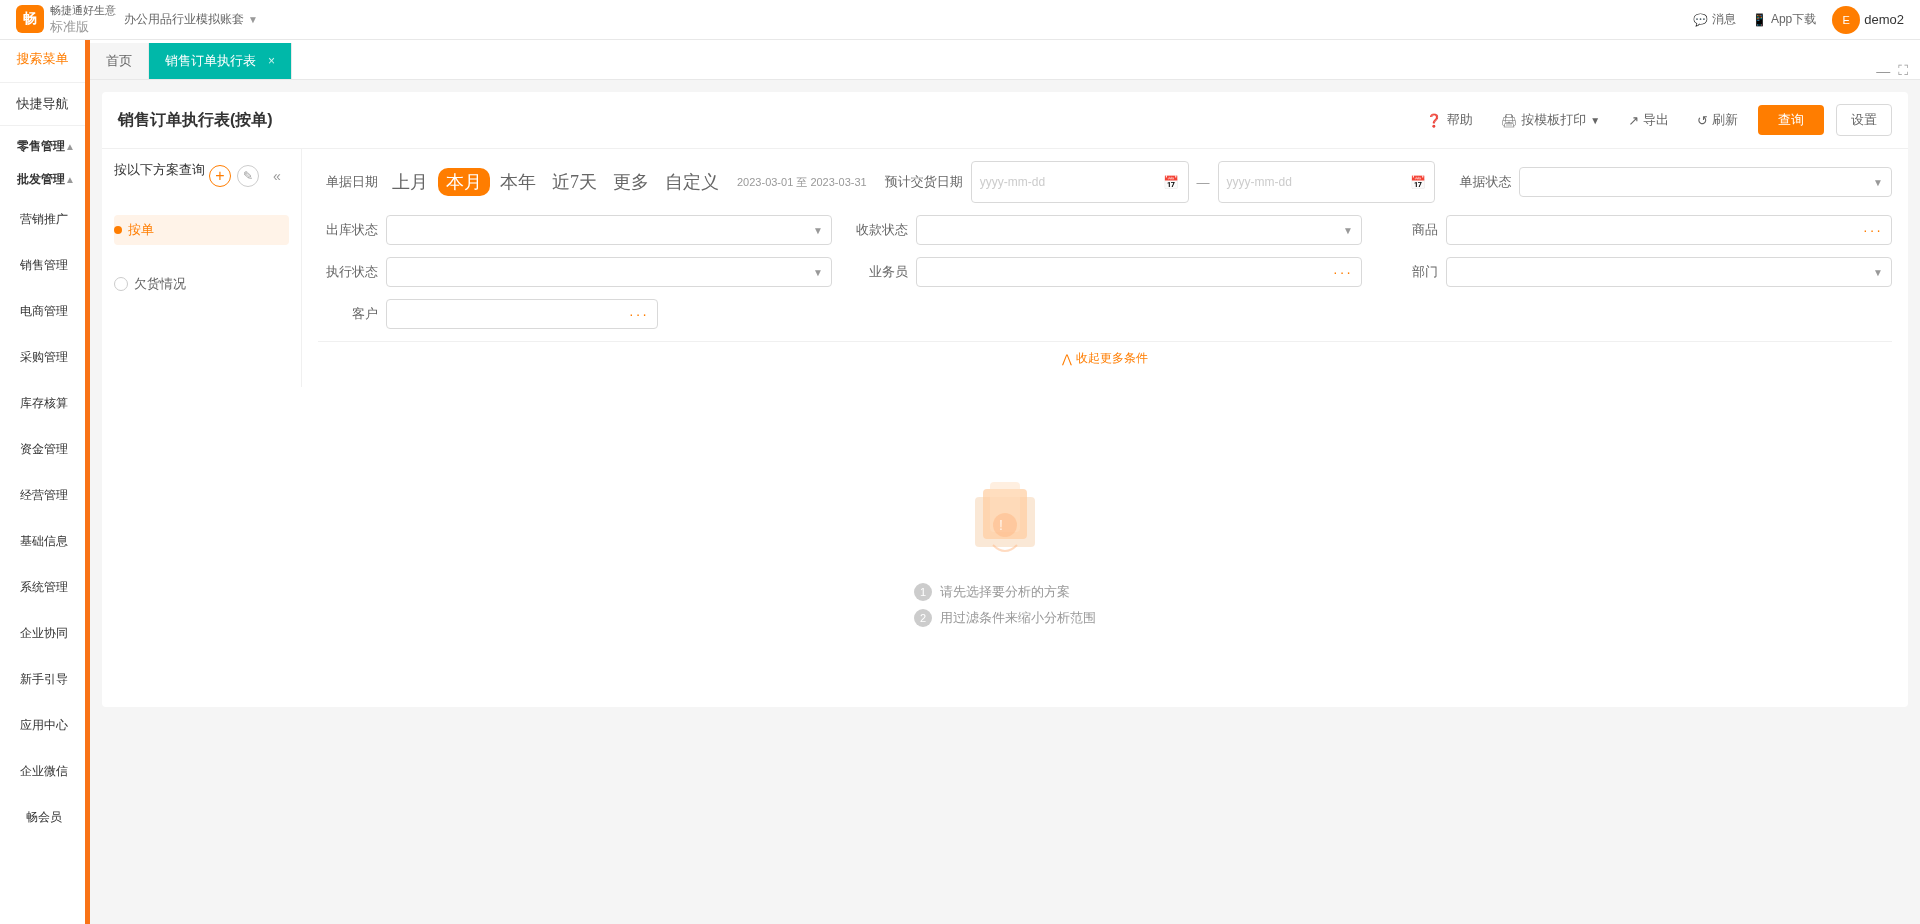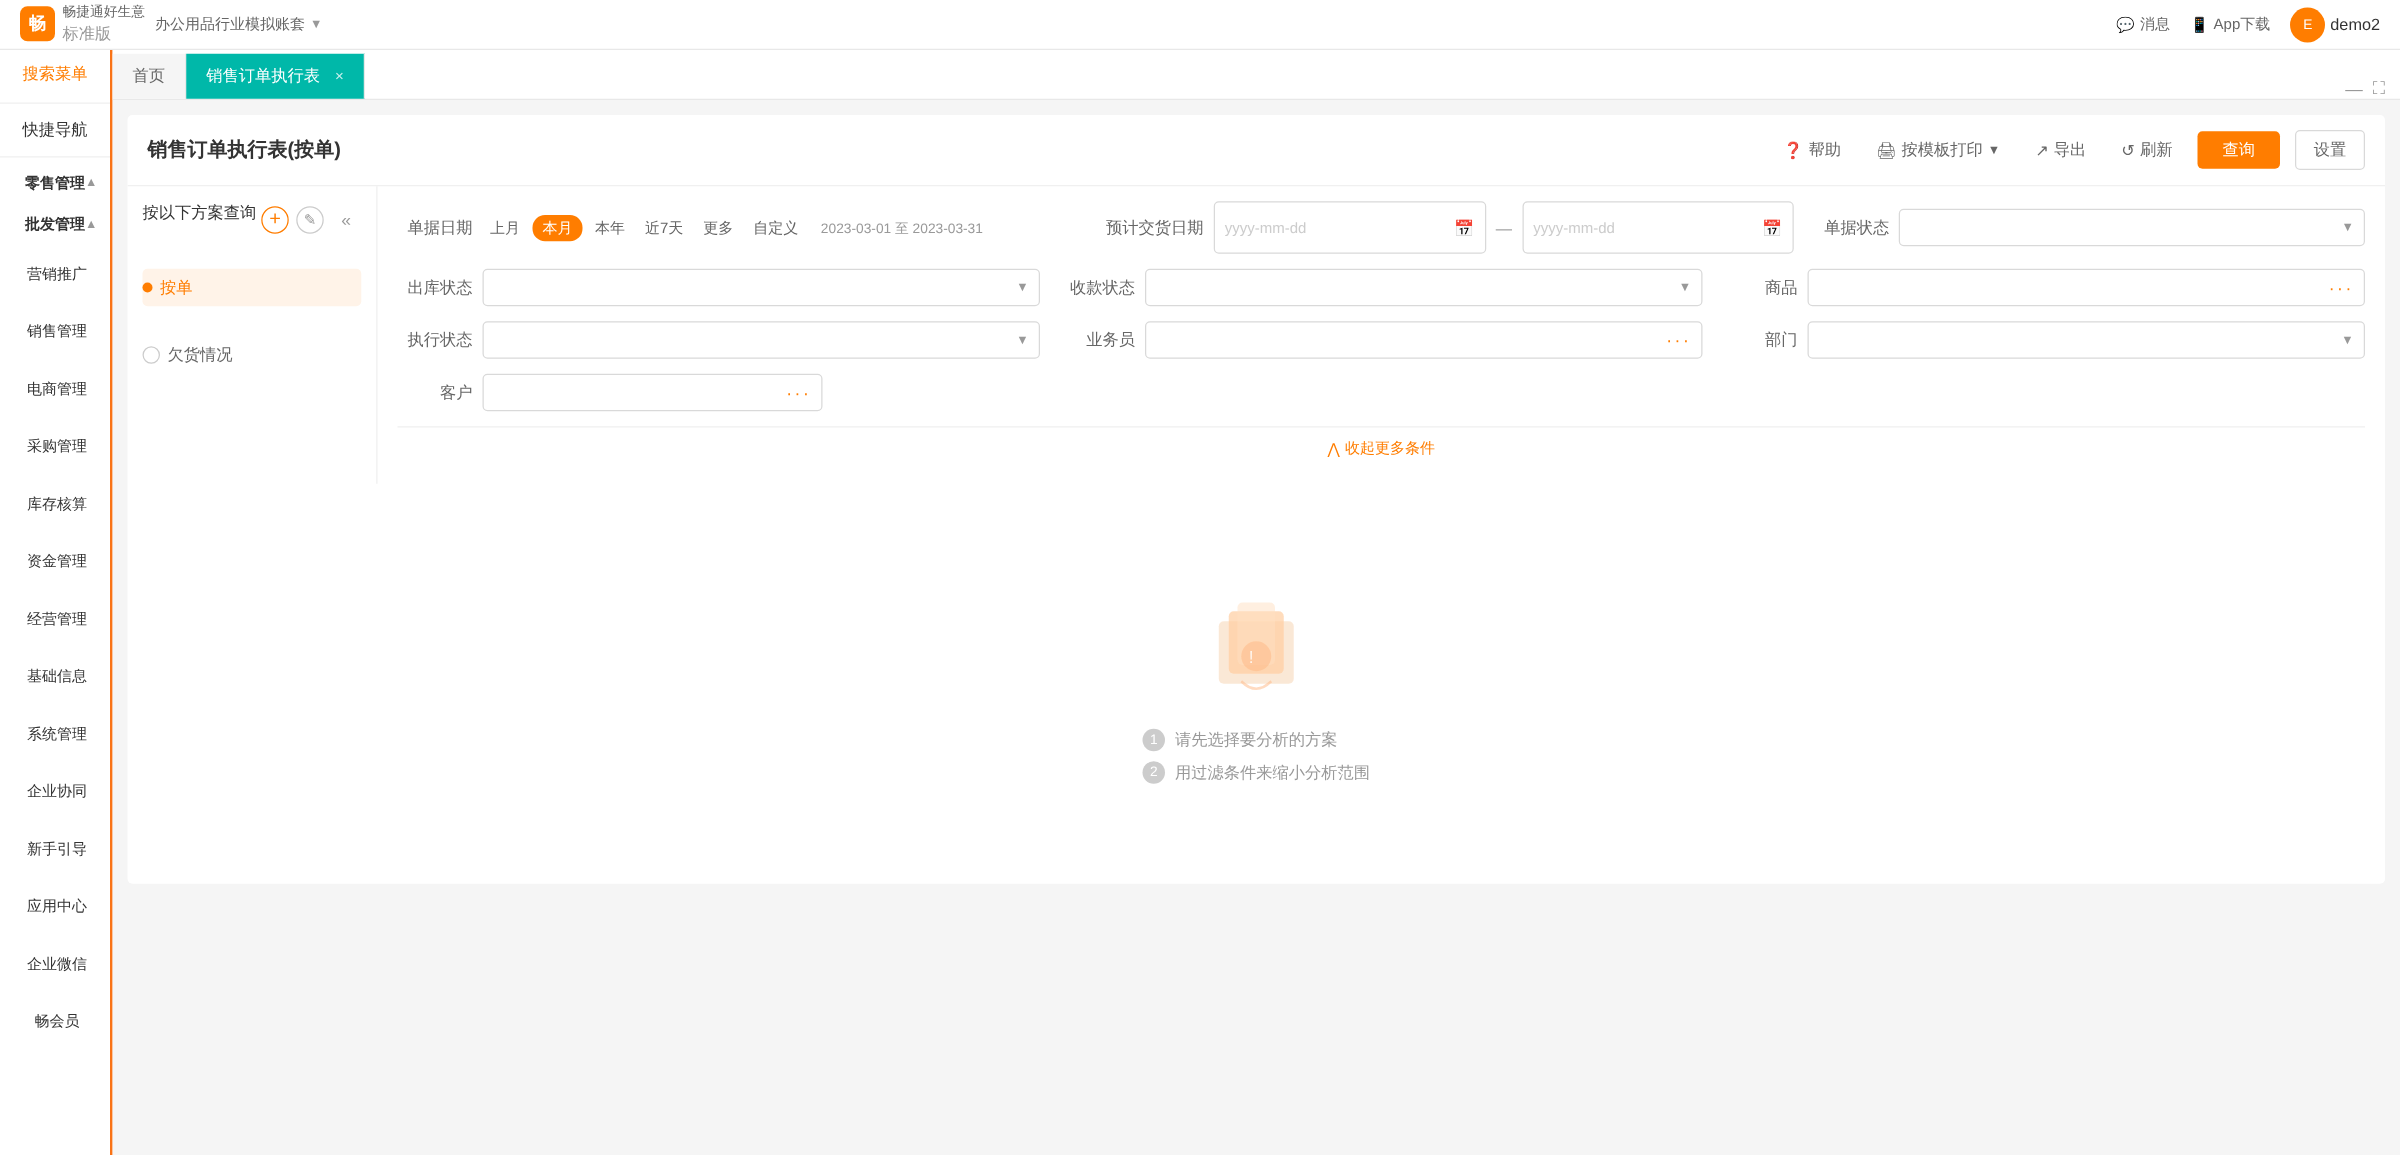--- a/index.html
+++ b/index.html
@@ -19,21 +19,21 @@
     .nav-path .dropdown-arrow { color: #999; font-size: 10px; }
     .top-bar-right { display: flex; align-items: center; gap: 16px; }
     .top-bar-btn { display: flex; align-items: center; gap: 4px; font-size: 12px; color: #666; cursor: pointer; }
     .avatar { width: 28px; height: 28px; border-radius: 50%; background: #ff7d00; display: flex; align-items: center; justify-content: center; color: #fff; font-size: 12px; overflow: hidden; }
     .username { font-size: 13px; color: #333; }
 
     
     .main-layout { display: flex; flex: 1; overflow: hidden; }
 
     
-    .sidebar { width: 90px; background: #fff; border-right: 2px solid #f97316; display: flex; flex-direction: column; overflow-y: auto; flex-shrink: 0; }
+    .sidebar { width: 90px; background: #fff; border-right: 5px solid #f97316; display: flex; flex-direction: column; overflow-y: auto; flex-shrink: 0; }
     .sidebar-item { display: flex; flex-direction: column; align-items: center; justify-content: center; padding: 10px 6px; cursor: pointer; border-left: 3px solid transparent; transition: all 0.2s; min-height: 46px; }
     .sidebar-item-label { font-size: 12px; color: inherit; text-align: left; }
     .sidebar-section { padding: 8px 10px; font-size: 12px; color: #333; font-weight: bold; display: flex; align-items: center; justify-content: flex-end; cursor: pointer; }
     .collapse-arrow { font-size: 10px; color: #999; }
     .search-menu { padding: 8px 10px; font-size: 13px; color: #333; cursor: pointer; text-align: center; }
     .quick-nav { padding: 8px 10px; font-size: 13px; color: #333; cursor: pointer; text-align: center; }
     .sidebar-divider { height: 1px; background: #f0f0f0; margin: 4px 0; }
 
     
     .content-area { flex: 1; display: flex; flex-direction: column; overflow: hidden; }
@@ -76,21 +76,21 @@
     .filter-row { display: flex; align-items: center; gap: 16px; margin-bottom: 12px; flex-wrap: wrap; }
     .filter-field { display: flex; align-items: center; gap: 8px; flex: 1; min-width: 200px; }
     .filter-label { font-size: 13px; color: #666; white-space: nowrap; min-width: 60px; text-align: right; }
     .filter-select-custom { flex: 1; height: 30px; border: 1px solid #d9d9d9; border-radius: 4px; padding: 0 8px; font-size: 13px; display: flex; align-items: center; justify-content: space-between; cursor: pointer; background: #fff; }
     .filter-select-custom .arrow { color: #999; font-size: 10px; }
     .filter-select-custom .dots { color: #ff7d00; font-size: 14px; letter-spacing: 2px; }
     .date-input { flex: 1; height: 42px; border: 1px solid #d9d9d9; border-radius: 4px; padding: 0 8px; font-size: 12px; color: #999; display: flex; align-items: center; justify-content: space-between; background: #fff; cursor: pointer; }
     .date-input .cal-icon { color: #ff7d00; font-size: 13px; }
     .date-sep { color: #999; }
     .date-tabs { display: flex; gap: 4px; flex-shrink: 0; }
-    .date-tab { padding: 2px 6px; font-size: 12px; color: #666; cursor: pointer; border-radius: 2px; }
+    .date-tab { padding: 2px 6px; font-size: 18px; color: #666; cursor: pointer; border-radius: 2px; font-family: Liberation Serif, serif; }
     .date-tab.active { background: #ff7d00; color: #fff; border-radius: 10px; padding: 2px 8px; }
     .date-hint { font-size: 11px; color: #999; }
     .collapse-more { display: flex; align-items: center; justify-content: center; padding: 8px; color: #ff7d00; font-size: 12px; cursor: pointer; gap: 4px; border-top: 1px solid #f0f0f0; margin-top: 4px; }
 
     
     .empty-state { display: flex; flex-direction: column; align-items: center; justify-content: center; padding: 80px 0; gap: 16px; }
     .empty-state-icon { width: 100px; height: 100px; opacity: 0.7; }
     .empty-state-tips { display: flex; flex-direction: column; gap: 8px; }
     .empty-state-tip { display: flex; align-items: center; gap: 8px; font-size: 13px; color: #999; }
     .tip-num { width: 18px; height: 18px; border-radius: 50%; background: #ccc; color: #fff; display: flex; align-items: center; justify-content: center; font-size: 11px; flex-shrink: 0; }

